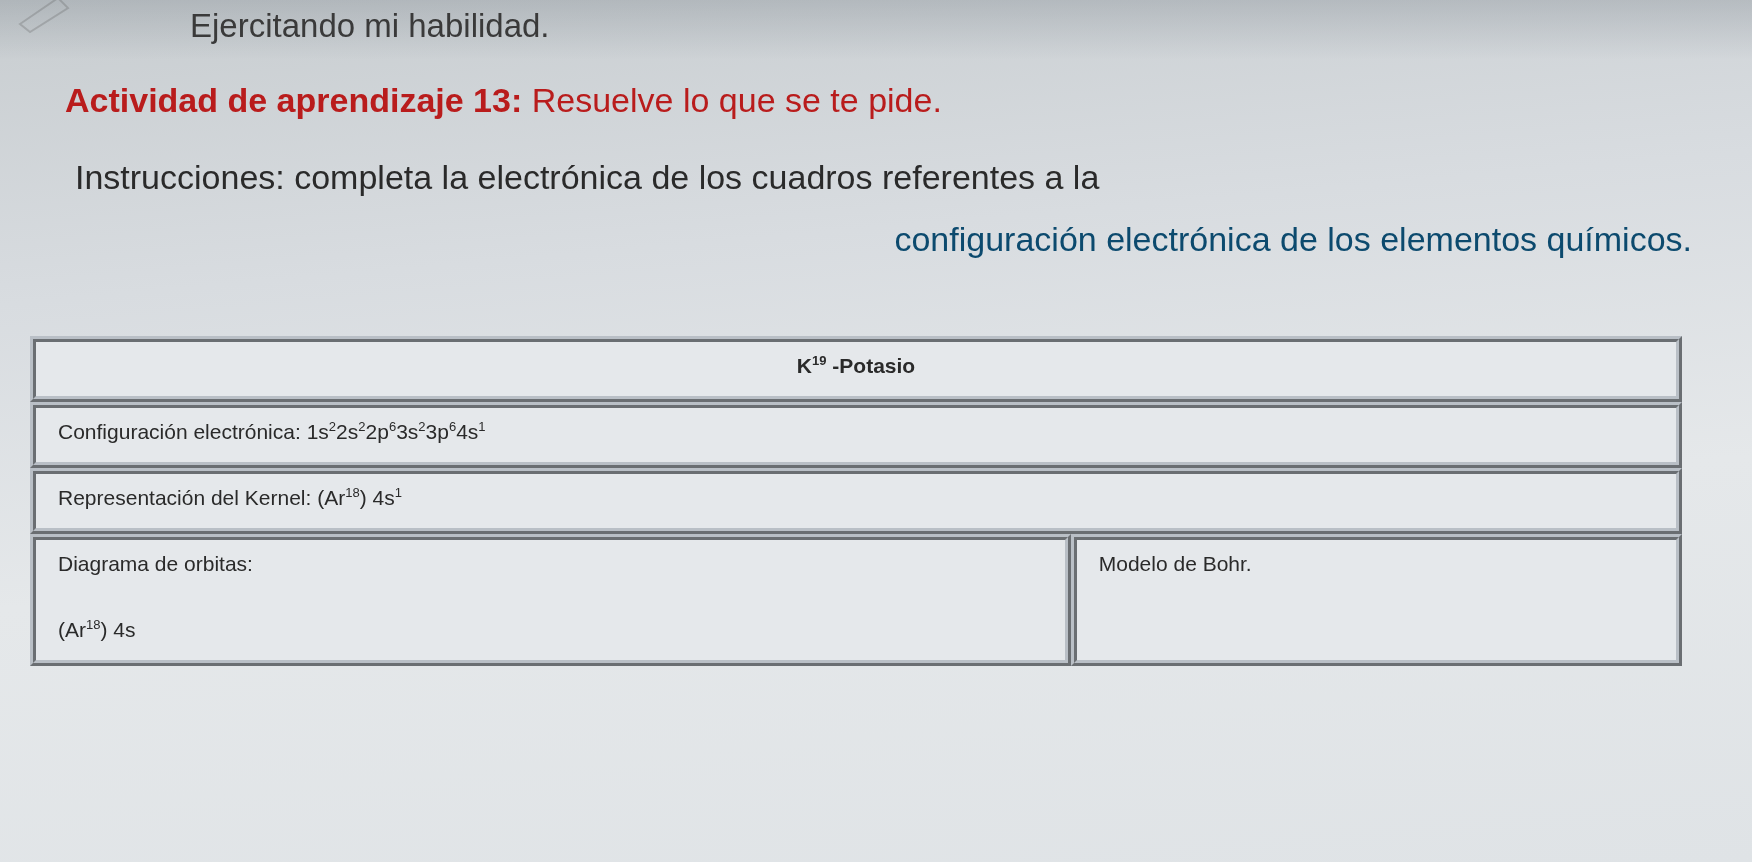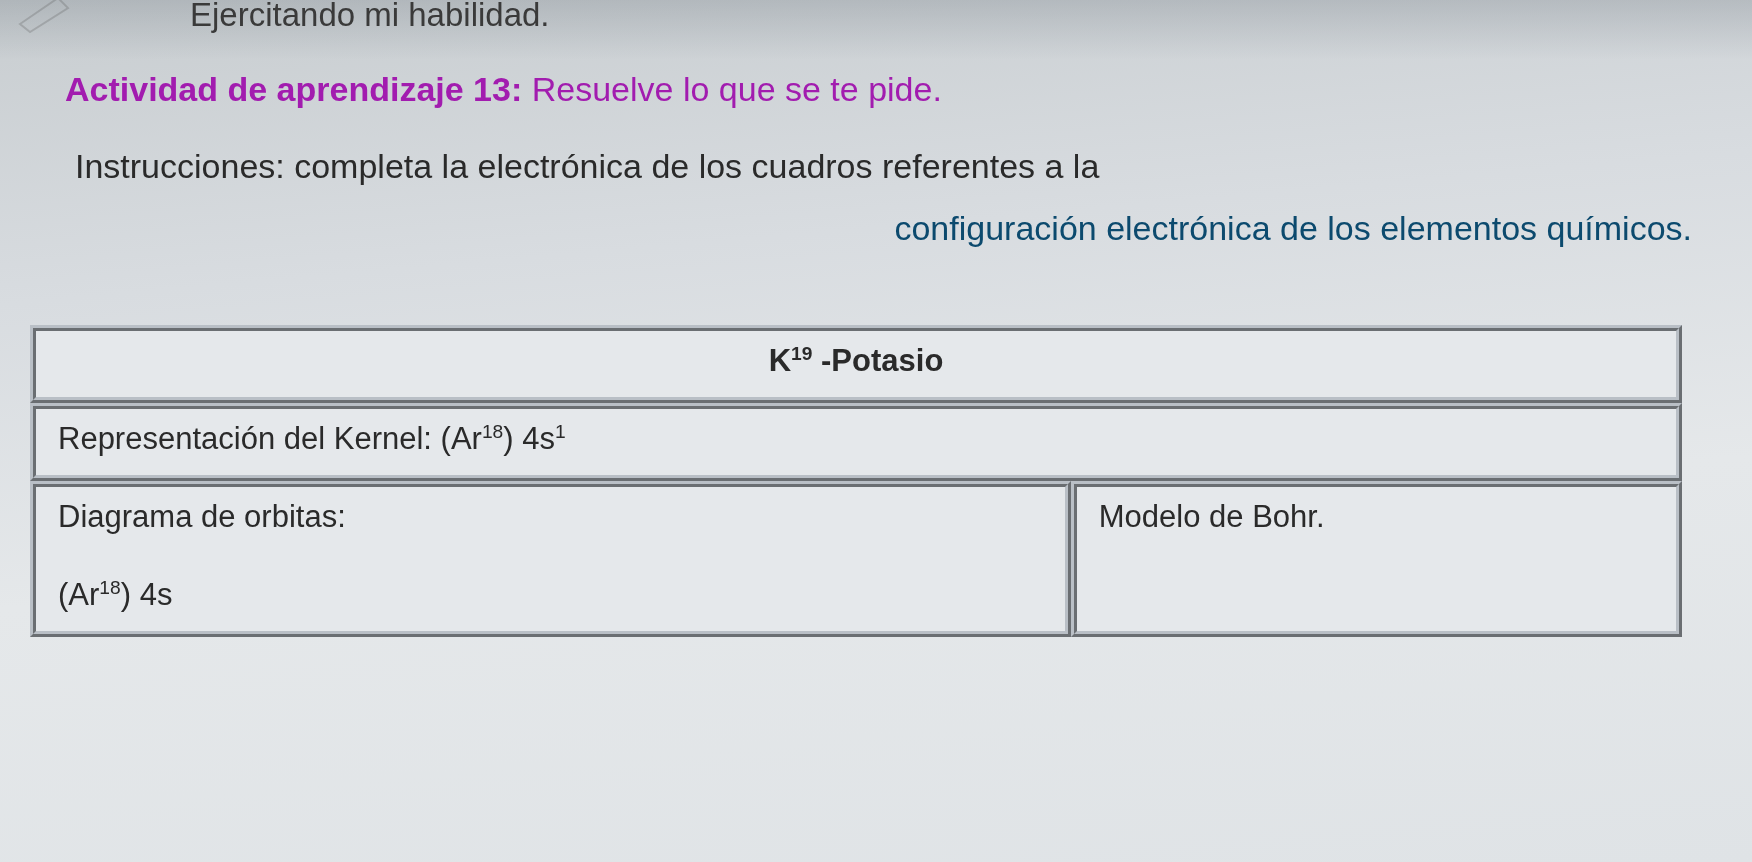--- a/index.html
+++ b/index.html
@@ -6,36 +6,36 @@
     body {
       font-family: Arial, Helvetica, sans-serif;
       background: linear-gradient(175deg, #c8cdd0 0%, #d8dce0 30%, #e5e8ea 60%, #dfe3e6 100%);
       width: 1752px;
       height: 862px;
       overflow: hidden;
       color: #2a2a2a;
       position: relative;
     }
     .page {
-      padding: 0 60px 0 60px;
+      padding: 11px 60px 0 60px;
     }
     .header-section {
       padding-top: 0;
     }
     .skill-line {
       font-size: 33px;
       color: #3a3a3a;
       margin-left: 130px;
       margin-bottom: 28px;
       position: relative;
       top: -4px;
     }
     .activity-line {
       font-size: 34px;
-      color: #a21caf;
+      color: #b91c1c;
       margin-left: 5px;
       margin-bottom: 26px;
       line-height: 1.4;
     }
     .activity-line .bold { font-weight: 700; }
     .instructions-line {
       font-size: 34px;
       color: #2a2a2a;
       margin-left: 15px;
       line-height: 1.55;
@@ -58,21 +58,21 @@
       width: 100%;
       border-collapse: separate;
       border-spacing: 0;
       background: #e8ebee;
     }
     table.element-table td {
       border: 6px ridge #b9bfc6;
       padding: 12px 22px 18px 22px;
       vertical-align: top;
       background: #e5e8eb;
-      font-size: 31px;
+      font-size: 21px;
       color: #2a2a2a;
     }
     td.title-cell {
       text-align: center;
       font-weight: 700;
       font-size: 31px;
       padding-top: 10px;
       padding-bottom: 12px;
       background: #dfe3e7;
     }
@@ -130,20 +130,25 @@
   <div class="table-wrap">
     <table class="element-table">
       <tbody>
           <tr>
         <td class="title-cell" colspan="2">
           <span>K</span><span class="sup">19</span><span> -Potasio</span>
         </td>
       </tr>
       <tr>
         <td class="row-cell" colspan="2">
+          <span>Configuración electrónica: </span><span id="econfig"><span>1s</span><span class="sup">2</span><span>2s</span><span class="sup">2</span><span>2p</span><span class="sup">6</span><span>3s</span><span class="sup">2</span><span>3p</span><span class="sup">6</span><span>4s</span><span class="sup">1</span></span>
+        </td>
+      </tr>
+      <tr>
+        <td class="row-cell" colspan="2">
           <span>Representación del  Kernel: </span><span>(Ar</span><span class="sup">18</span><span>) 4s</span><span class="sup">1</span>
         </td>
       </tr>
       <tr>
         <td class="row-cell diagram-cell">
           <div class="diagram-label">Diagrama de orbitas:</div>
           <div>
             <span>(Ar</span><span class="sup">18</span><span>) 4s</span>
           </div>
         </td>

